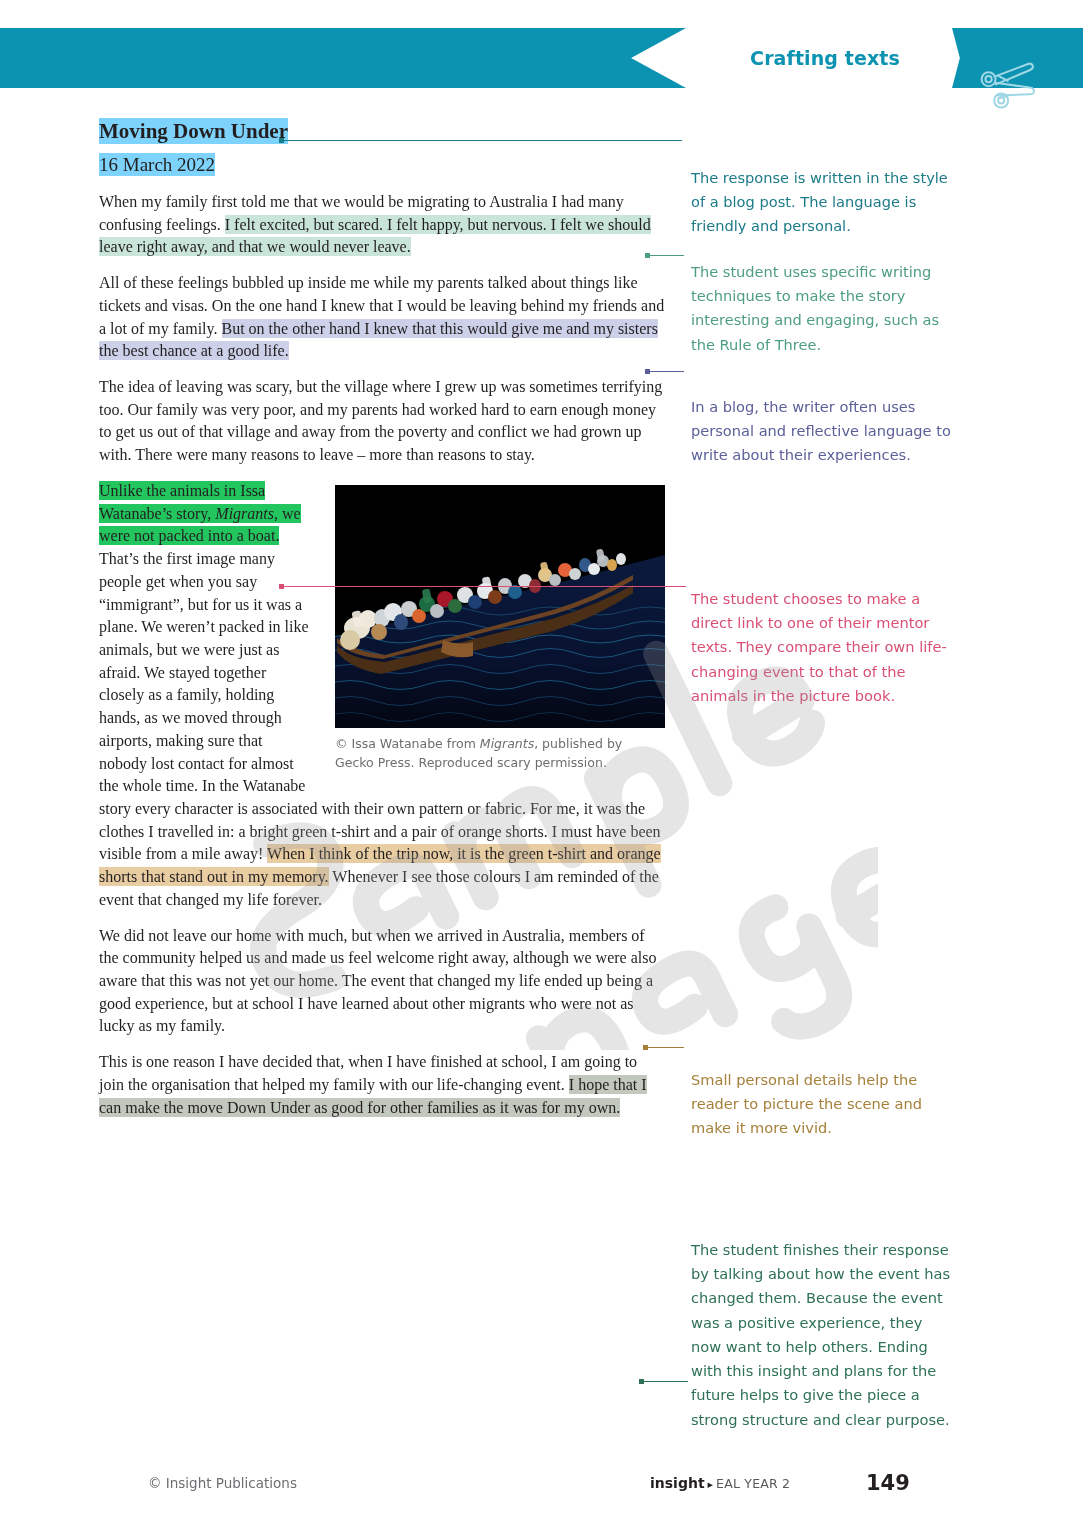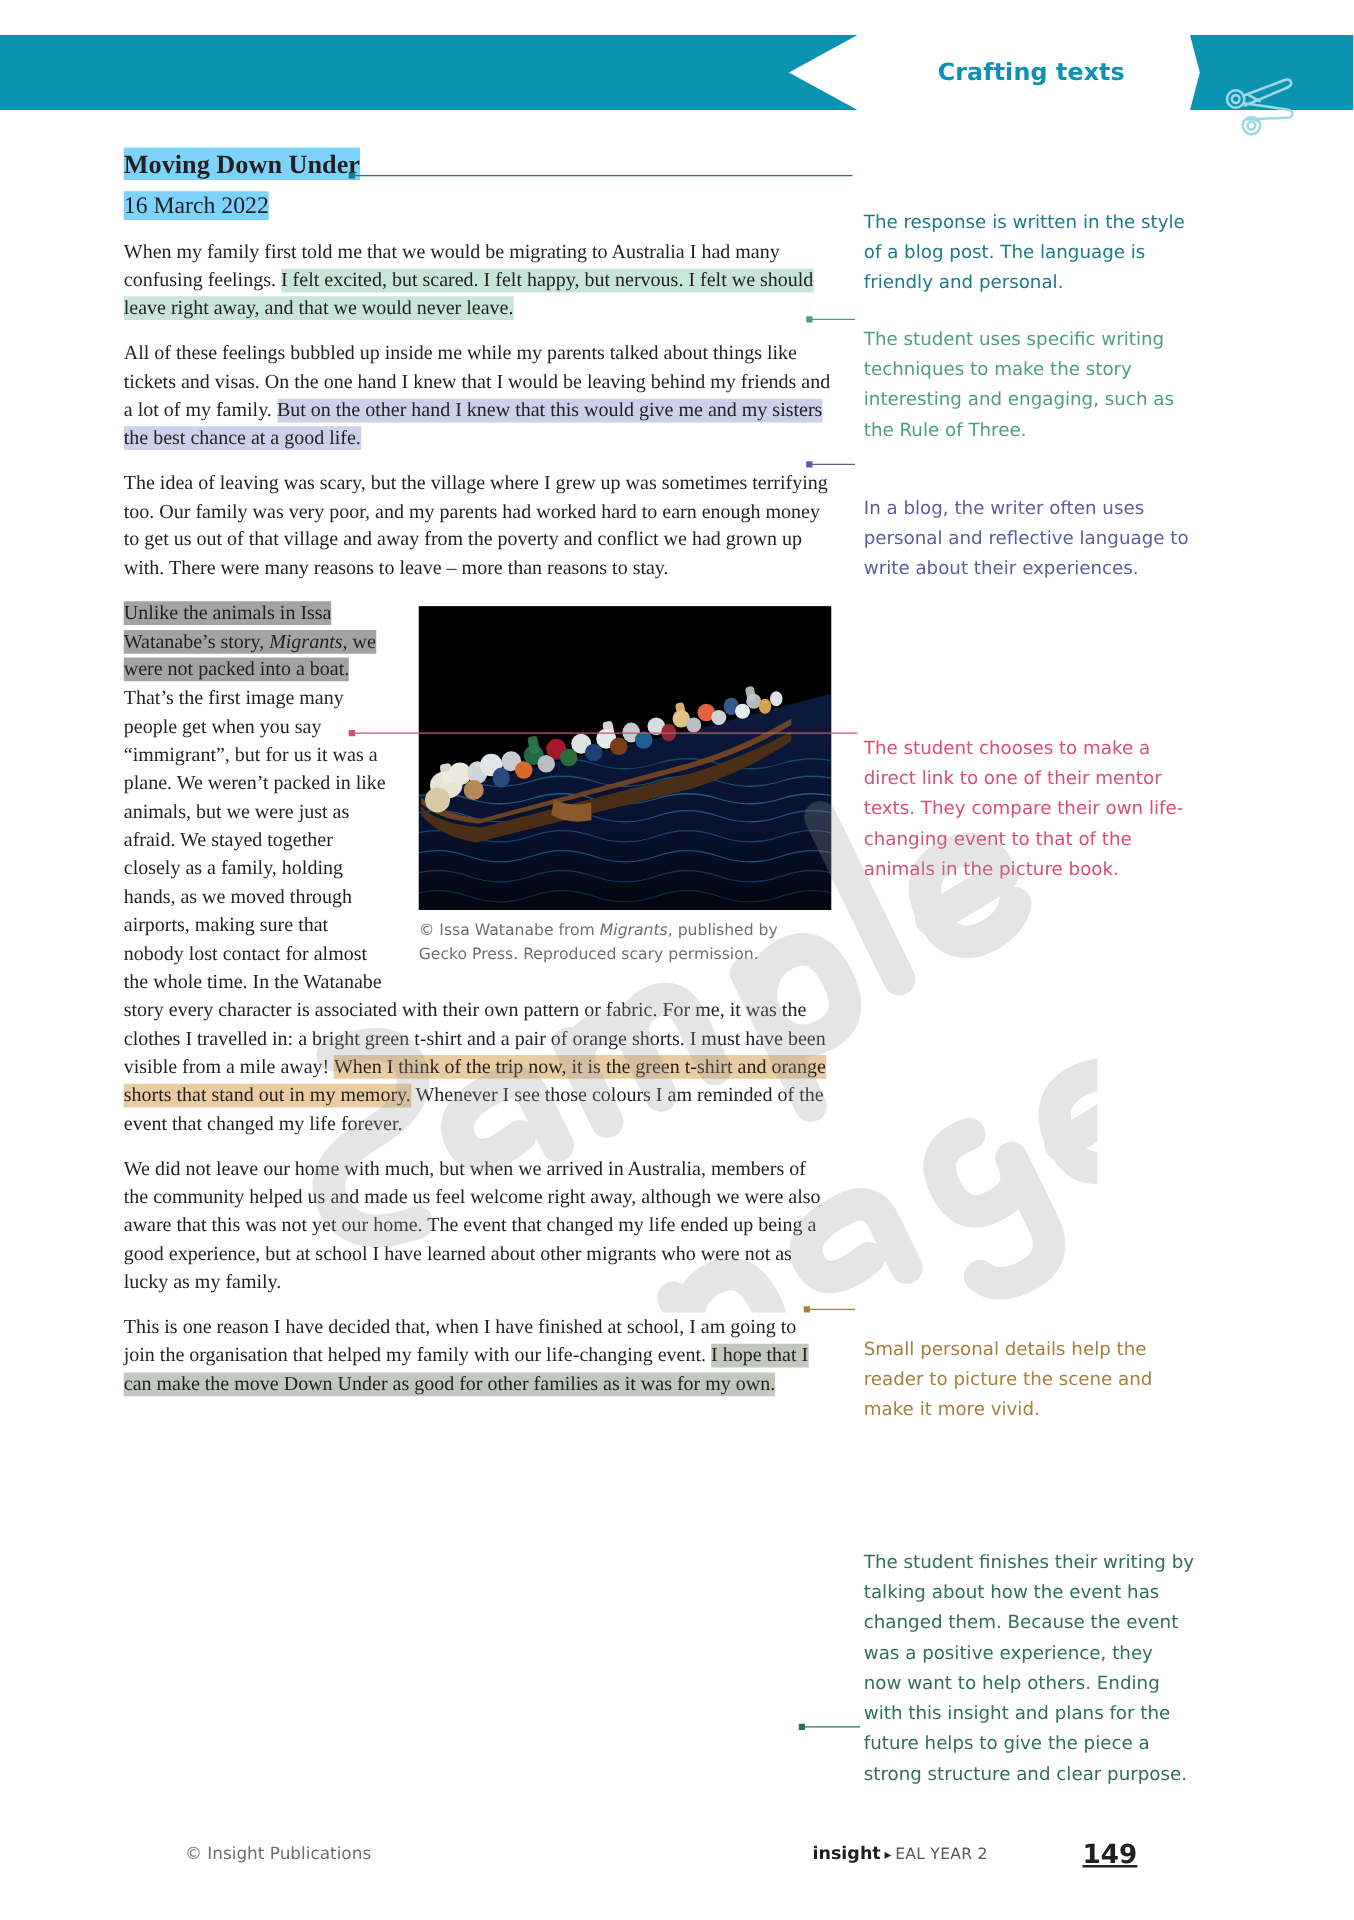--- a/index.html
+++ b/index.html
@@ -97,21 +97,21 @@
     line-height: 1.42;
     margin: 0 0 13px 0;
     text-align: left;
   }
 
   
   .hl { padding: 1px 0; box-decoration-break: clone; -webkit-box-decoration-break: clone; }
   .hl-blue   { background: #7dd3fc; }
   .hl-green  { background: #c9e5da; }
   .hl-periw  { background: #ccd0e8; }
-  .hl-pink   { background: #a3a3a3; margin-top: 24px; }
+  .hl-pink   { background: #22c55e; margin-top: 24px; }
   .hl-orange { background: #e8cda2; }
   .hl-grey   { background: #c2c8bd; }
 
   
   .figure {
     float: right;
     width: 330px;
     margin: 5px 0 6px 22px;
   }
   .figure-img {
@@ -215,21 +215,20 @@
   .footer-brand .tri { color: #231f20; font-size: 11px; margin: 0 3px; }
   .footer-brand .b2 { font-size: 12.5px; letter-spacing: .2px; color: #58595b; }
   .footer-page {
     position: absolute;
     left: 866px;
     top: 0;
     line-height: 30px;
     font-size: 21px;
     font-weight: bold;
     color: #231f20;
-    text-decoration: underline;
   }
 </style>
 </head>
 <body>
 
 <div class="page">
 
   <div class="header">
     <div class="hdr-bar-left"></div>
     <div class="hdr-title">Crafting texts</div>
@@ -348,21 +347,21 @@
   <div class="leader lead-periw" style="left:648px; top:371px;  width:36px;"></div>
   <div class="leader lead-pink" style="left:282px; top:586px;  width:404px;"></div>
   <div class="leader lead-orange" style="left:646px; top:1047px; width:38px;"></div>
   <div class="leader lead-dgreen" style="left:642px; top:1381px; width:46px;"></div>
 
   <div class="ann ann-teal" style="left:691px; top:122px;">The response is written in the style of a blog post. The language is friendly and personal.</div>
   <div class="ann ann-green" style="left:691px; top:216px;">The student uses specific writing techniques to make the story interesting and engaging, such as the Rule of Three.</div>
   <div class="ann ann-pink" style="left:691px; top:543px; width:264px;">The student chooses to make a direct link to one of their mentor texts. They compare their own life-changing event to that of the animals in the picture book.</div>
   <div class="ann ann-periw" style="left:691px; top:351px;">In a blog, the writer often uses personal and reflective language to write about their experiences.</div>
   <div class="ann ann-orange" style="left:691px; top:1024px;">Small personal details help the reader to picture the scene and make it more vivid.</div>
-  <div class="ann ann-dgreen" style="left:691px; top:1194px; width:266px;">The student finishes their writing by talking about how the event has changed them. Because the event was a positive experience, they now want to help others. Ending with this insight and plans for the future helps to give the piece a strong structure and clear purpose.</div>
+  <div class="ann ann-dgreen" style="left:691px; top:1194px; width:266px;">The student finishes their response by talking about how the event has changed them. Because the event was a positive experience, they now want to help others. Ending with this insight and plans for the future helps to give the piece a strong structure and clear purpose.</div>
 
   <svg class="watermark" viewBox="0 0 760 620">
     <g transform="rotate(-26 380 310)" fill="none" stroke="#9a9a9a" stroke-width="26" stroke-linecap="round" stroke-linejoin="round" opacity="0.62">
 
       <path d="M128 452 q-54 -6 -54 -42 q0 -34 52 -38 q50 -4 52 -36 q0 -32 -52 -34"></path>
 
       <path d="M232 426 q-44 10 -44 -18 q0 -26 44 -26 q24 0 24 22 l0 42"></path>
 
       <path d="M300 446 l0 -70 m0 22 q4 -22 26 -22 q22 0 22 24 l0 46 m0 -46 q2 -24 26 -24 q22 0 22 26 l0 44"></path>
 

